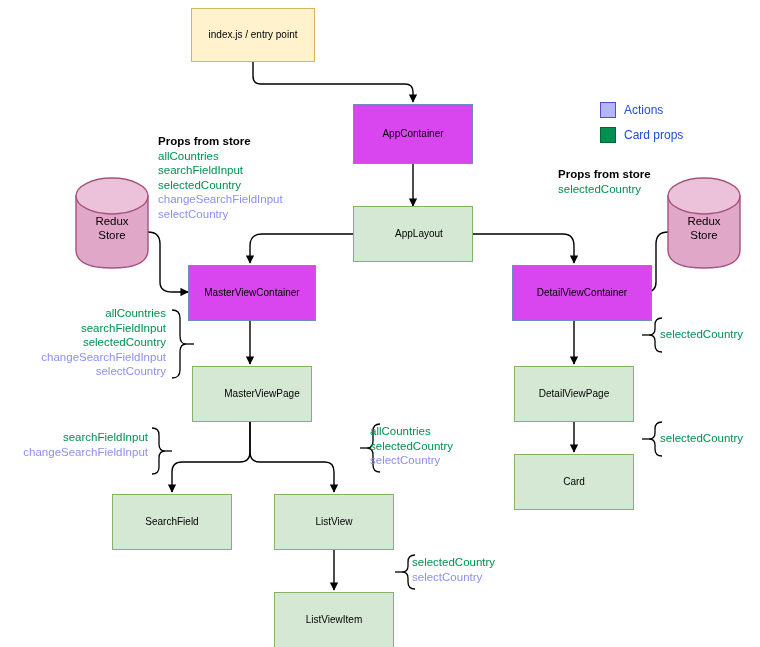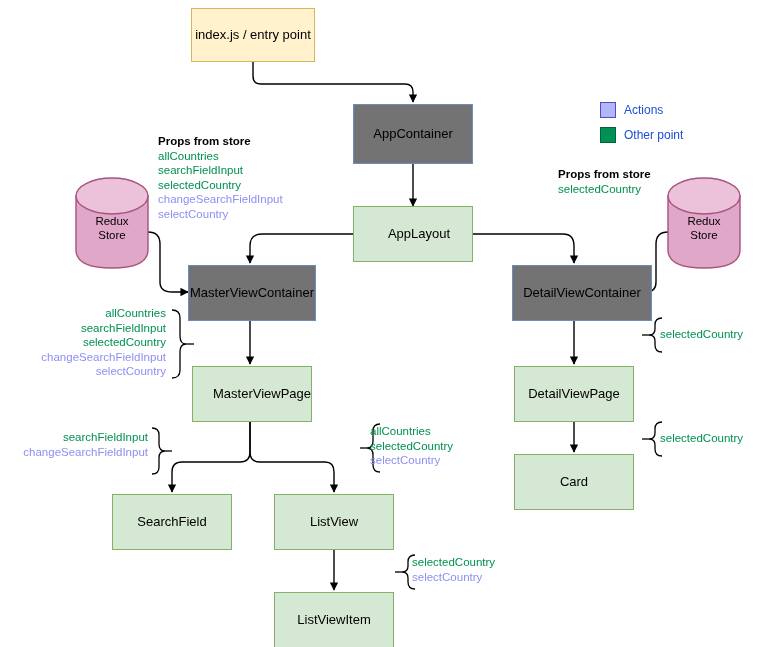--- a/index.html
+++ b/index.html
@@ -12,26 +12,26 @@
     position:relative;
   }
   #stage{position:absolute;left:0;top:0;width:760px;height:647px;}
   svg.edges{position:absolute;left:0;top:0;width:760px;height:647px;pointer-events:none;}
 
   .node{
     position:absolute;
     box-sizing:border-box;
     display:flex;align-items:center;justify-content:center;
     text-align:right;
-    font-size:13px;
+    font-size:10px;
     color:#000000;
     line-height:1.25;
   }
   .node.entry{background:#fff2cc;border:1px solid #d6b656;}
-  .node.container{background:#737373;border:1px solid #6c8ebf;}
+  .node.container{background:#d946ef;border:1px solid #6c8ebf;}
   .node.presentational{background:#d5e8d4;border:1px solid #82b366;}
 
   .store{
     position:absolute;
     width:72px;height:78px;
     font-size:11.5px;color:#000;
     text-align:center;
   }
   .store .label{
     position:absolute;left:0;right:0;top:50%;
@@ -236,18 +236,18 @@
   </div>
 
   <div class="legend" style="left:600px;top:102px;">
     <div id="legend-items">
         <div class="legend-row">
           <span class="swatch actions"></span>
           <span class="legend-label">Actions</span>
         </div>
         <div class="legend-row">
           <span class="swatch other"></span>
-          <span class="legend-label">Other point</span>
+          <span class="legend-label">Card props</span>
         </div>
       </div>
   </div>
 
 </div>
 
 </body></html>

